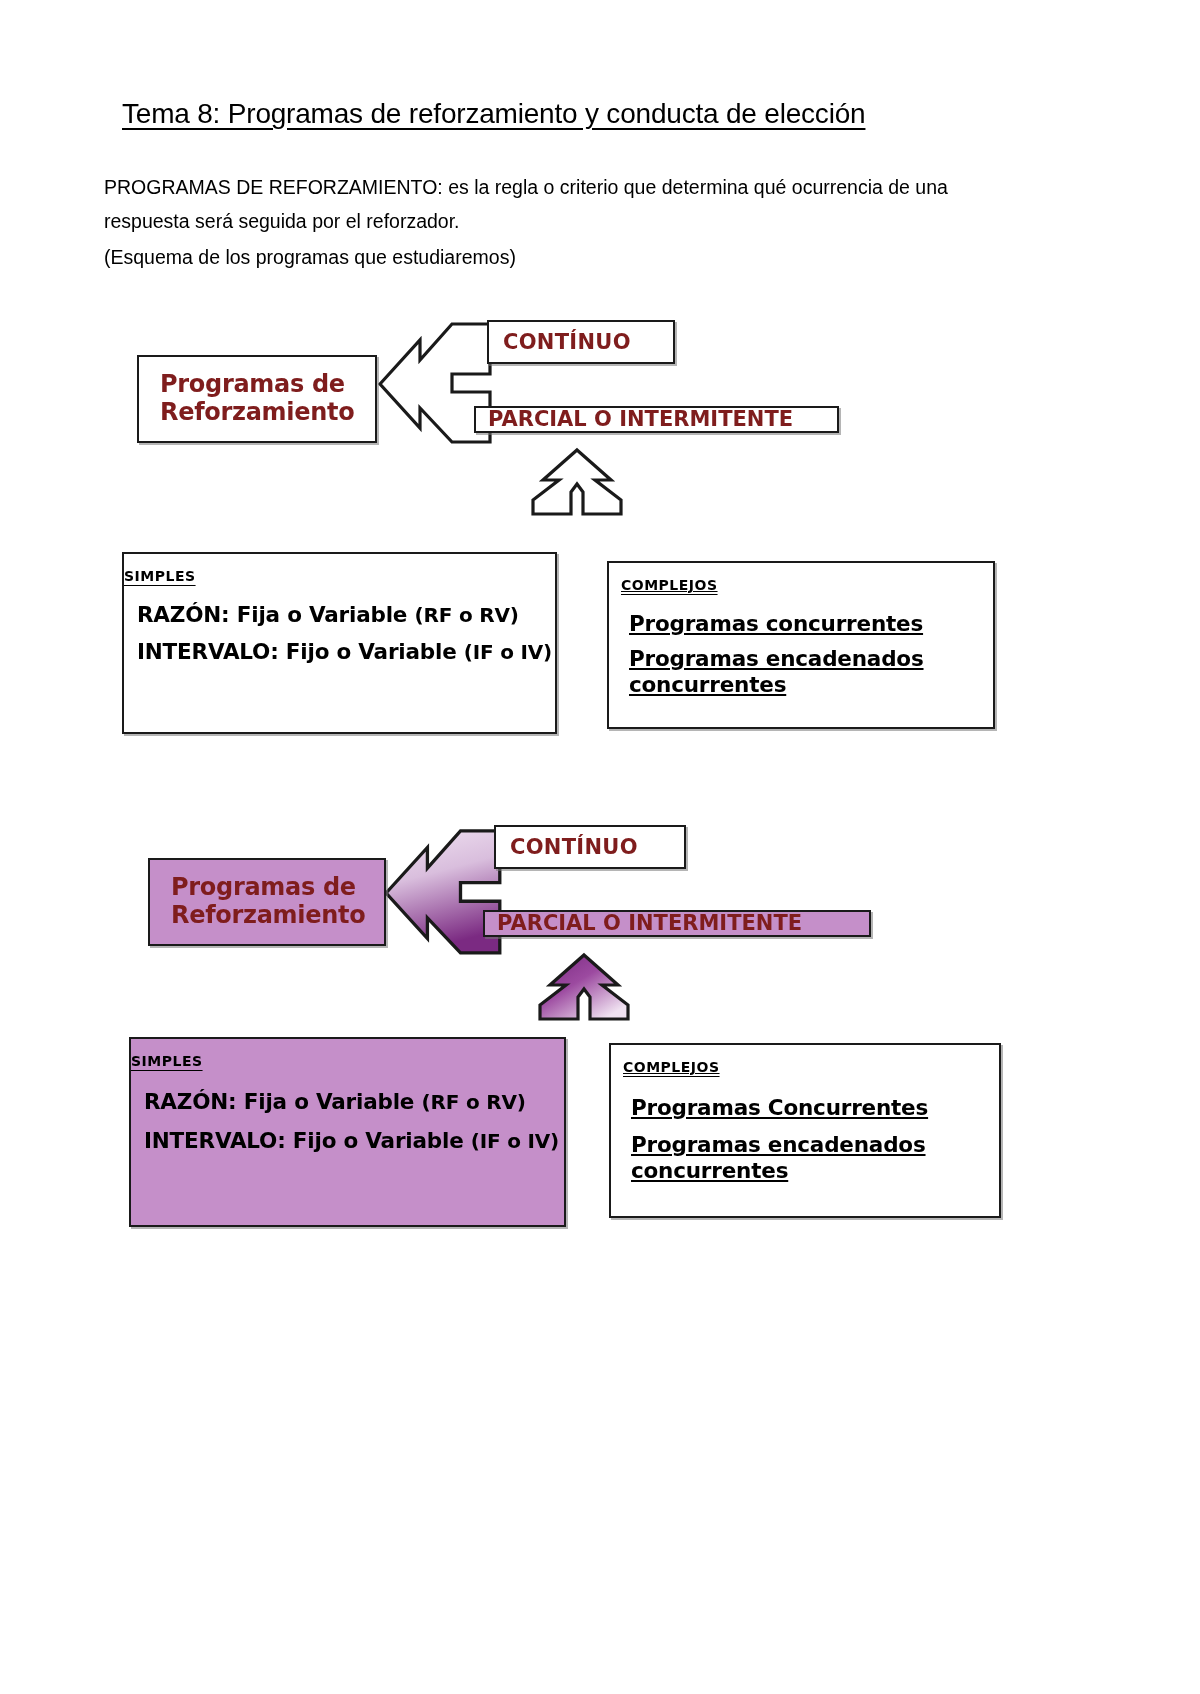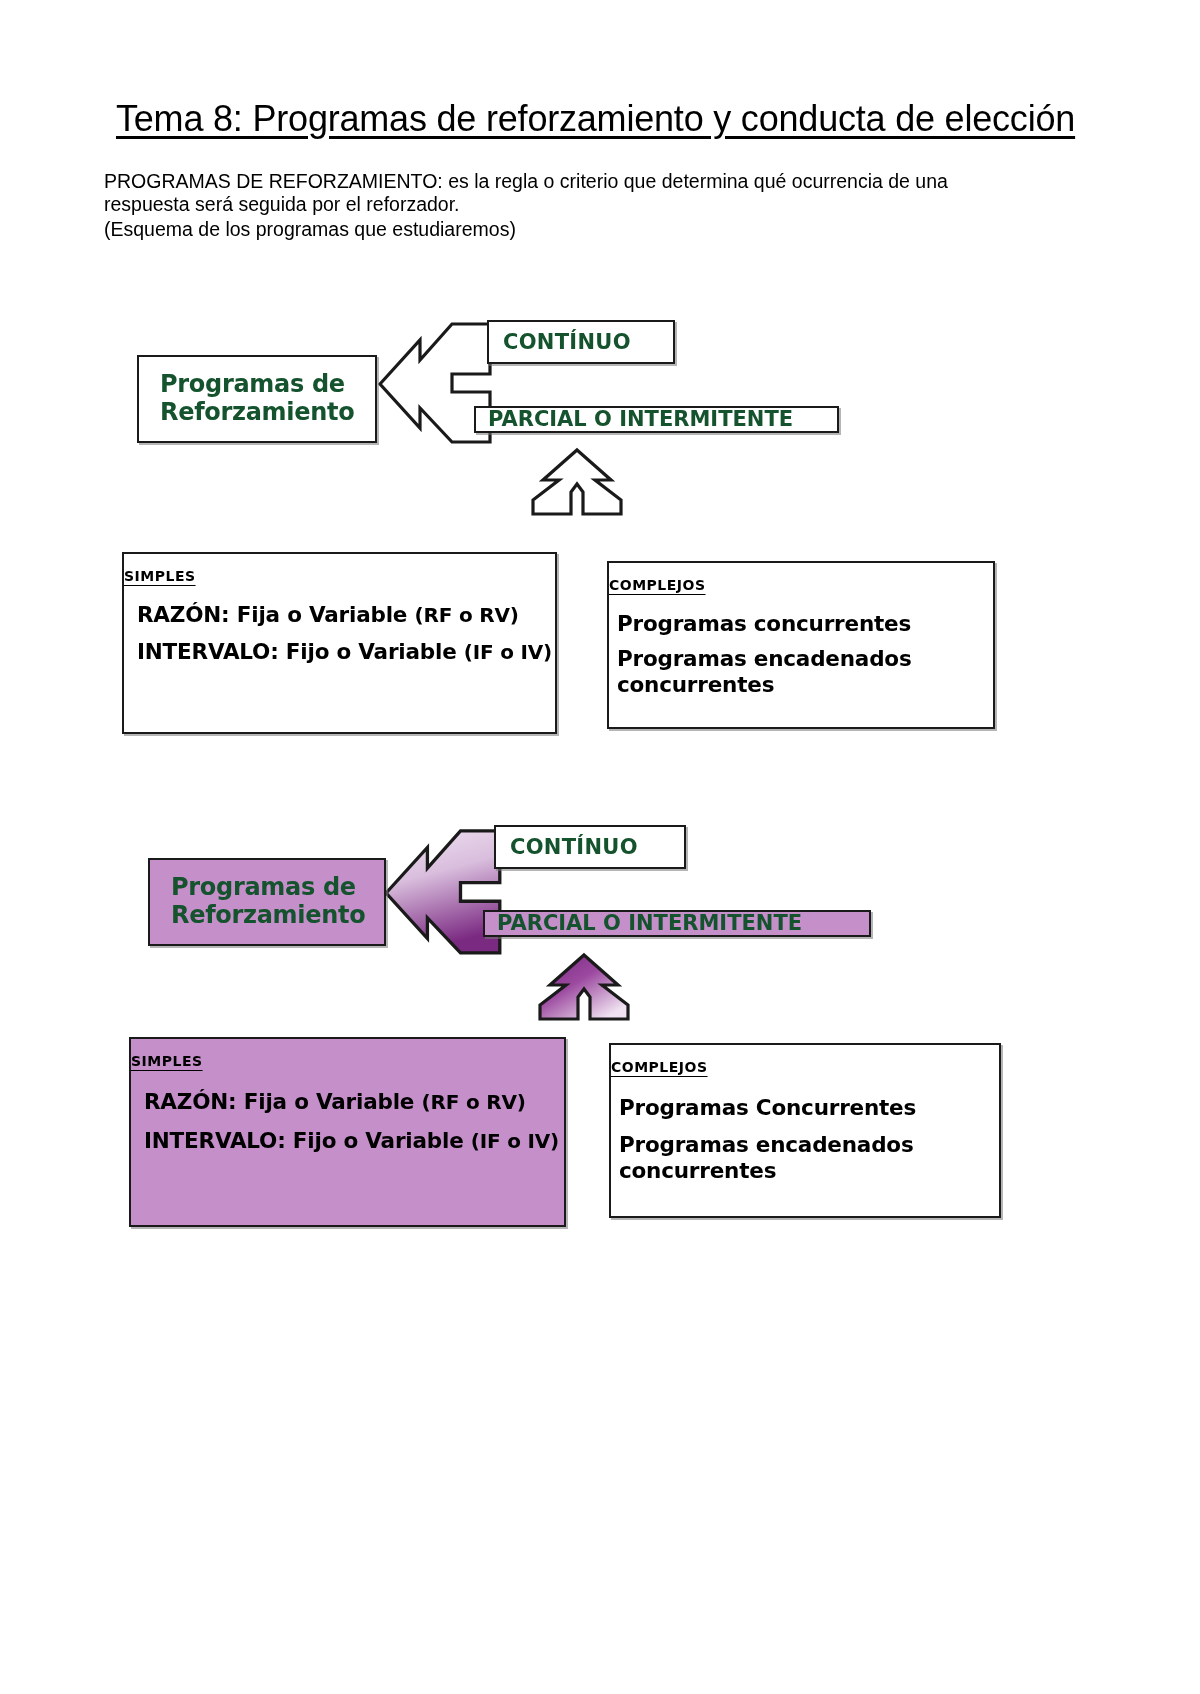--- a/index.html
+++ b/index.html
@@ -20,36 +20,36 @@
     position: absolute;
     left: 0; top: 0;
     width: 1200px;
     height: 1694px;
     background: #ffffff;
   }
 
   
   .doc-title {
     position: absolute;
-    left: 116px;
+    left: 122px;
     top: 98px;
-    font-size: 36px;
+    font-size: 28px;
     font-weight: 400;
     letter-spacing: -0.2px;
     text-decoration: underline;
     text-underline-offset: 5px;
     white-space: nowrap;
   }
   .intro {
     position: absolute;
     left: 104px;
     top: 170px;
     width: 900px;
     font-size: 19.5px;
-    line-height: 23px;
+    line-height: 34px;
   }
   .intro p { margin: 0; }
   .intro .para2 { margin-top: 2px; }
 
   
   .diagram {
     position: absolute;
     left: 0;
   }
   #diagram-plain { top: 300px; }
@@ -63,21 +63,21 @@
     background: #ffffff;
     display: flex;
     box-shadow: 2px 2px 0 rgba(120,120,120,0.55);
   }
   .node.purple {
     background: #c58fc9;
   }
   .node .label {
     font-family: "DejaVu Sans", sans-serif;
     font-weight: 700;
-    color: #14532d;
+    color: #7f1d1d;
     line-height: 1.16;
   }
 
   
   .box-source {
     width: 240px;
     height: 88px;
     align-items: center;
     padding-left: 21px;
   }
@@ -140,21 +140,22 @@
 
   .panel-simples {
     width: 435px;
     padding: 14px 0 0 0;
   }
   .panel-simples .panel-line {
     margin-left: 13px;
   }
   .panel-complejos {
     width: 388px;
-    padding: 14px 0 0 0;
+    padding: 14px 0 0 12px;
+    text-decoration: underline;
   }
   .panel-complejos .panel-line {
     margin-left: 8px;
     white-space: normal;
     line-height: 1.18;
   }
 
   
   .arrow-svg {
     position: absolute;

